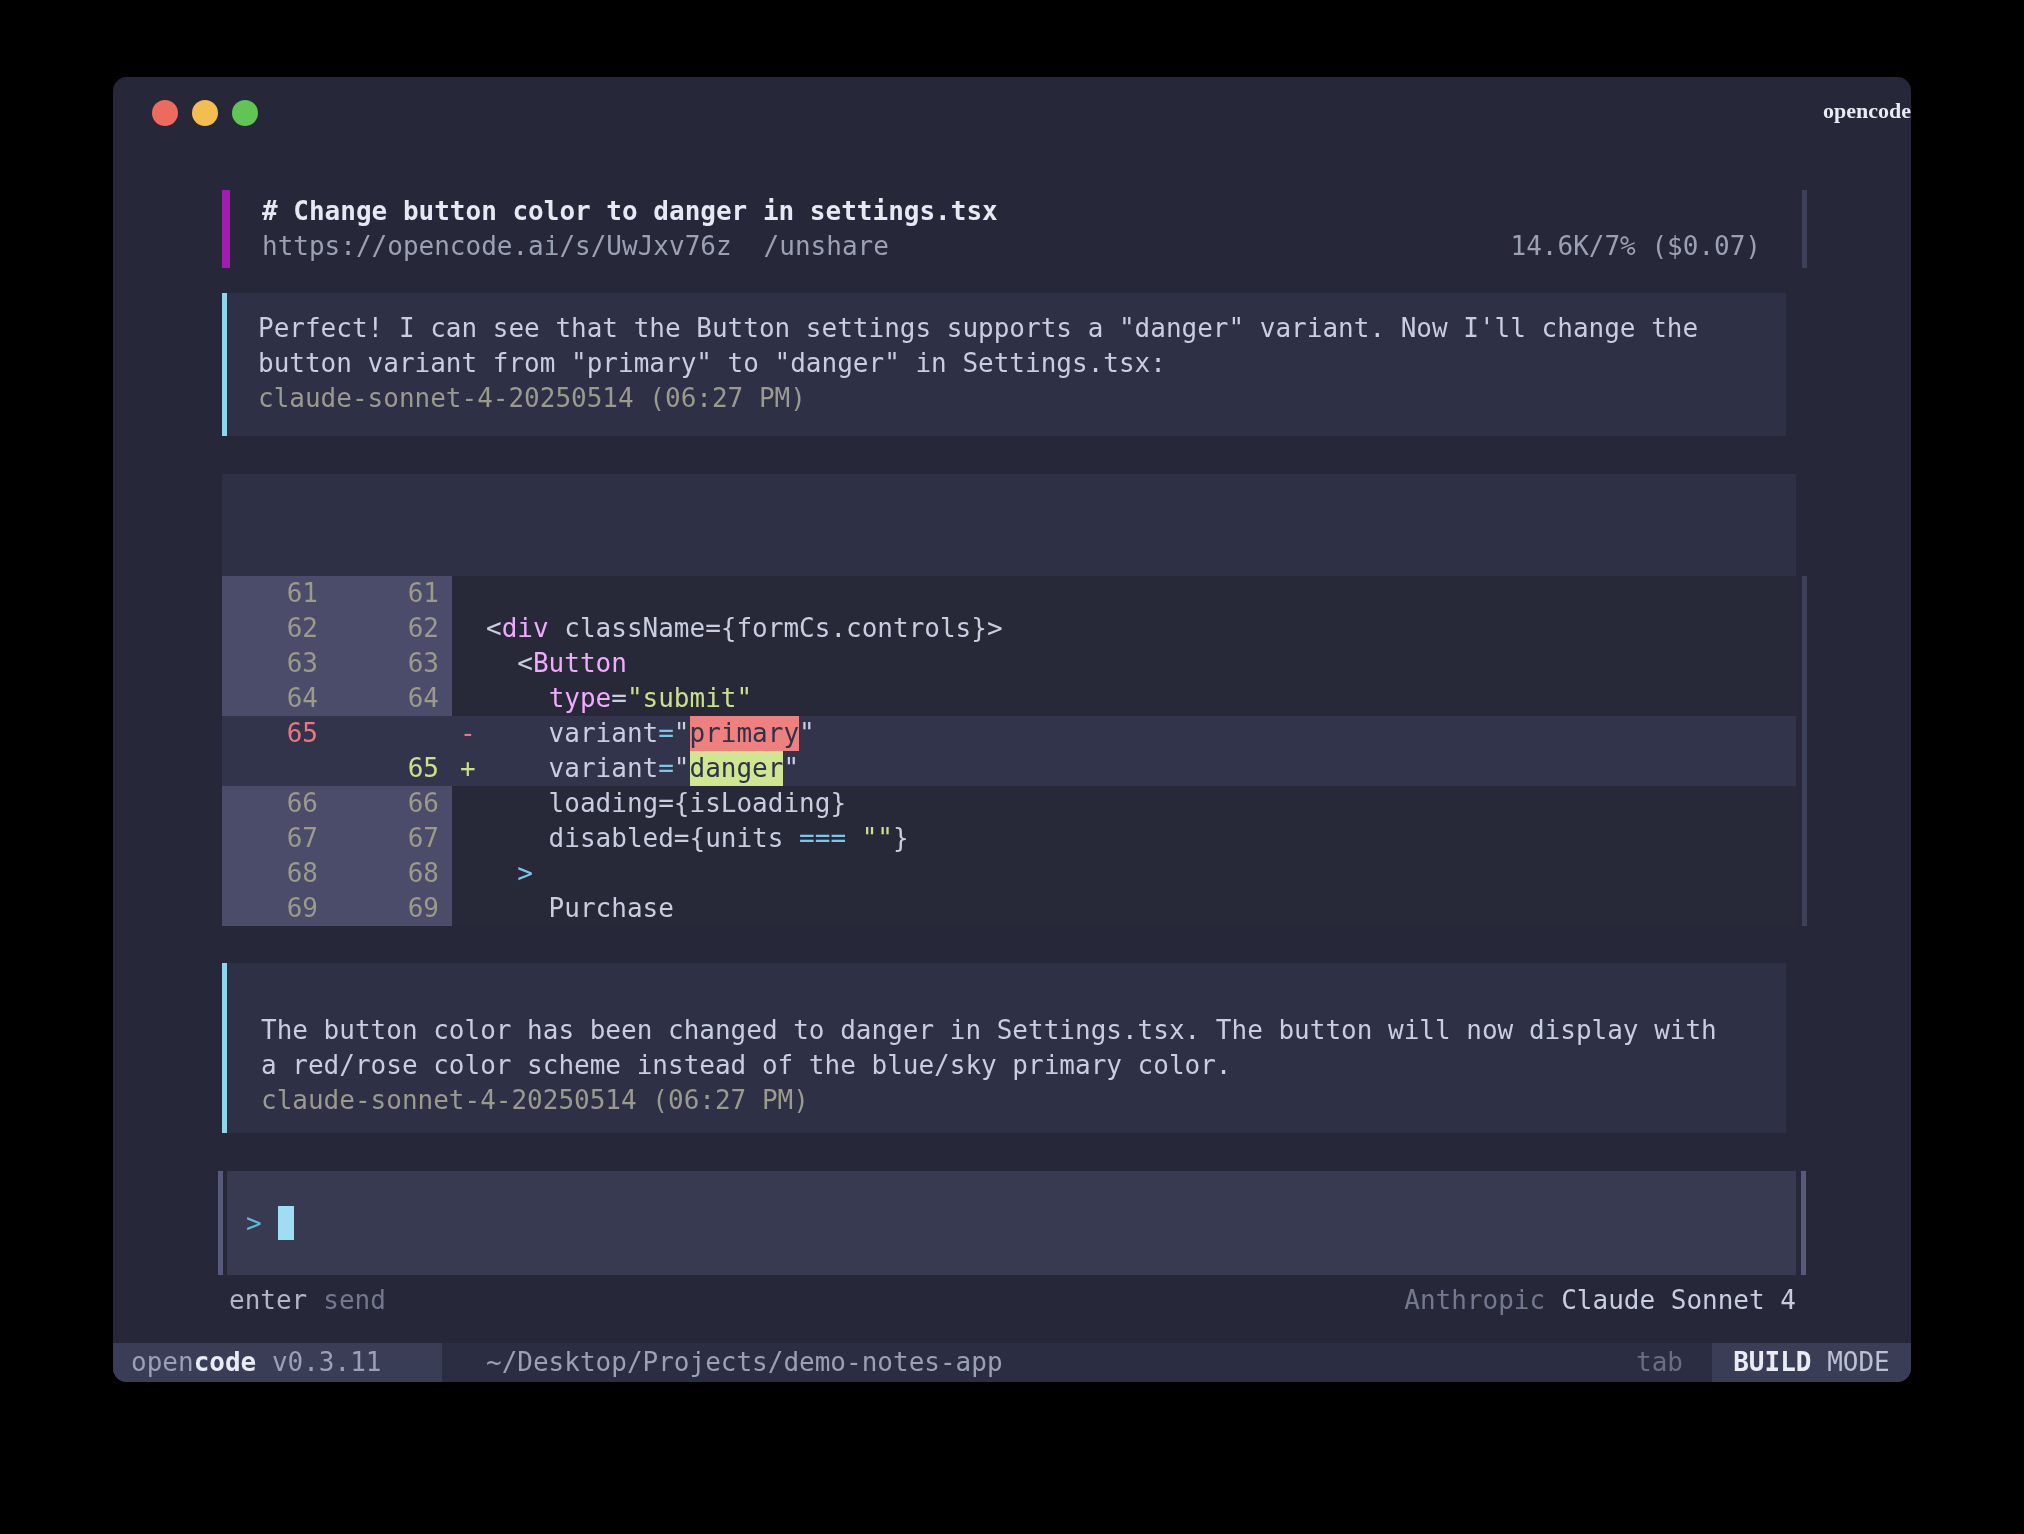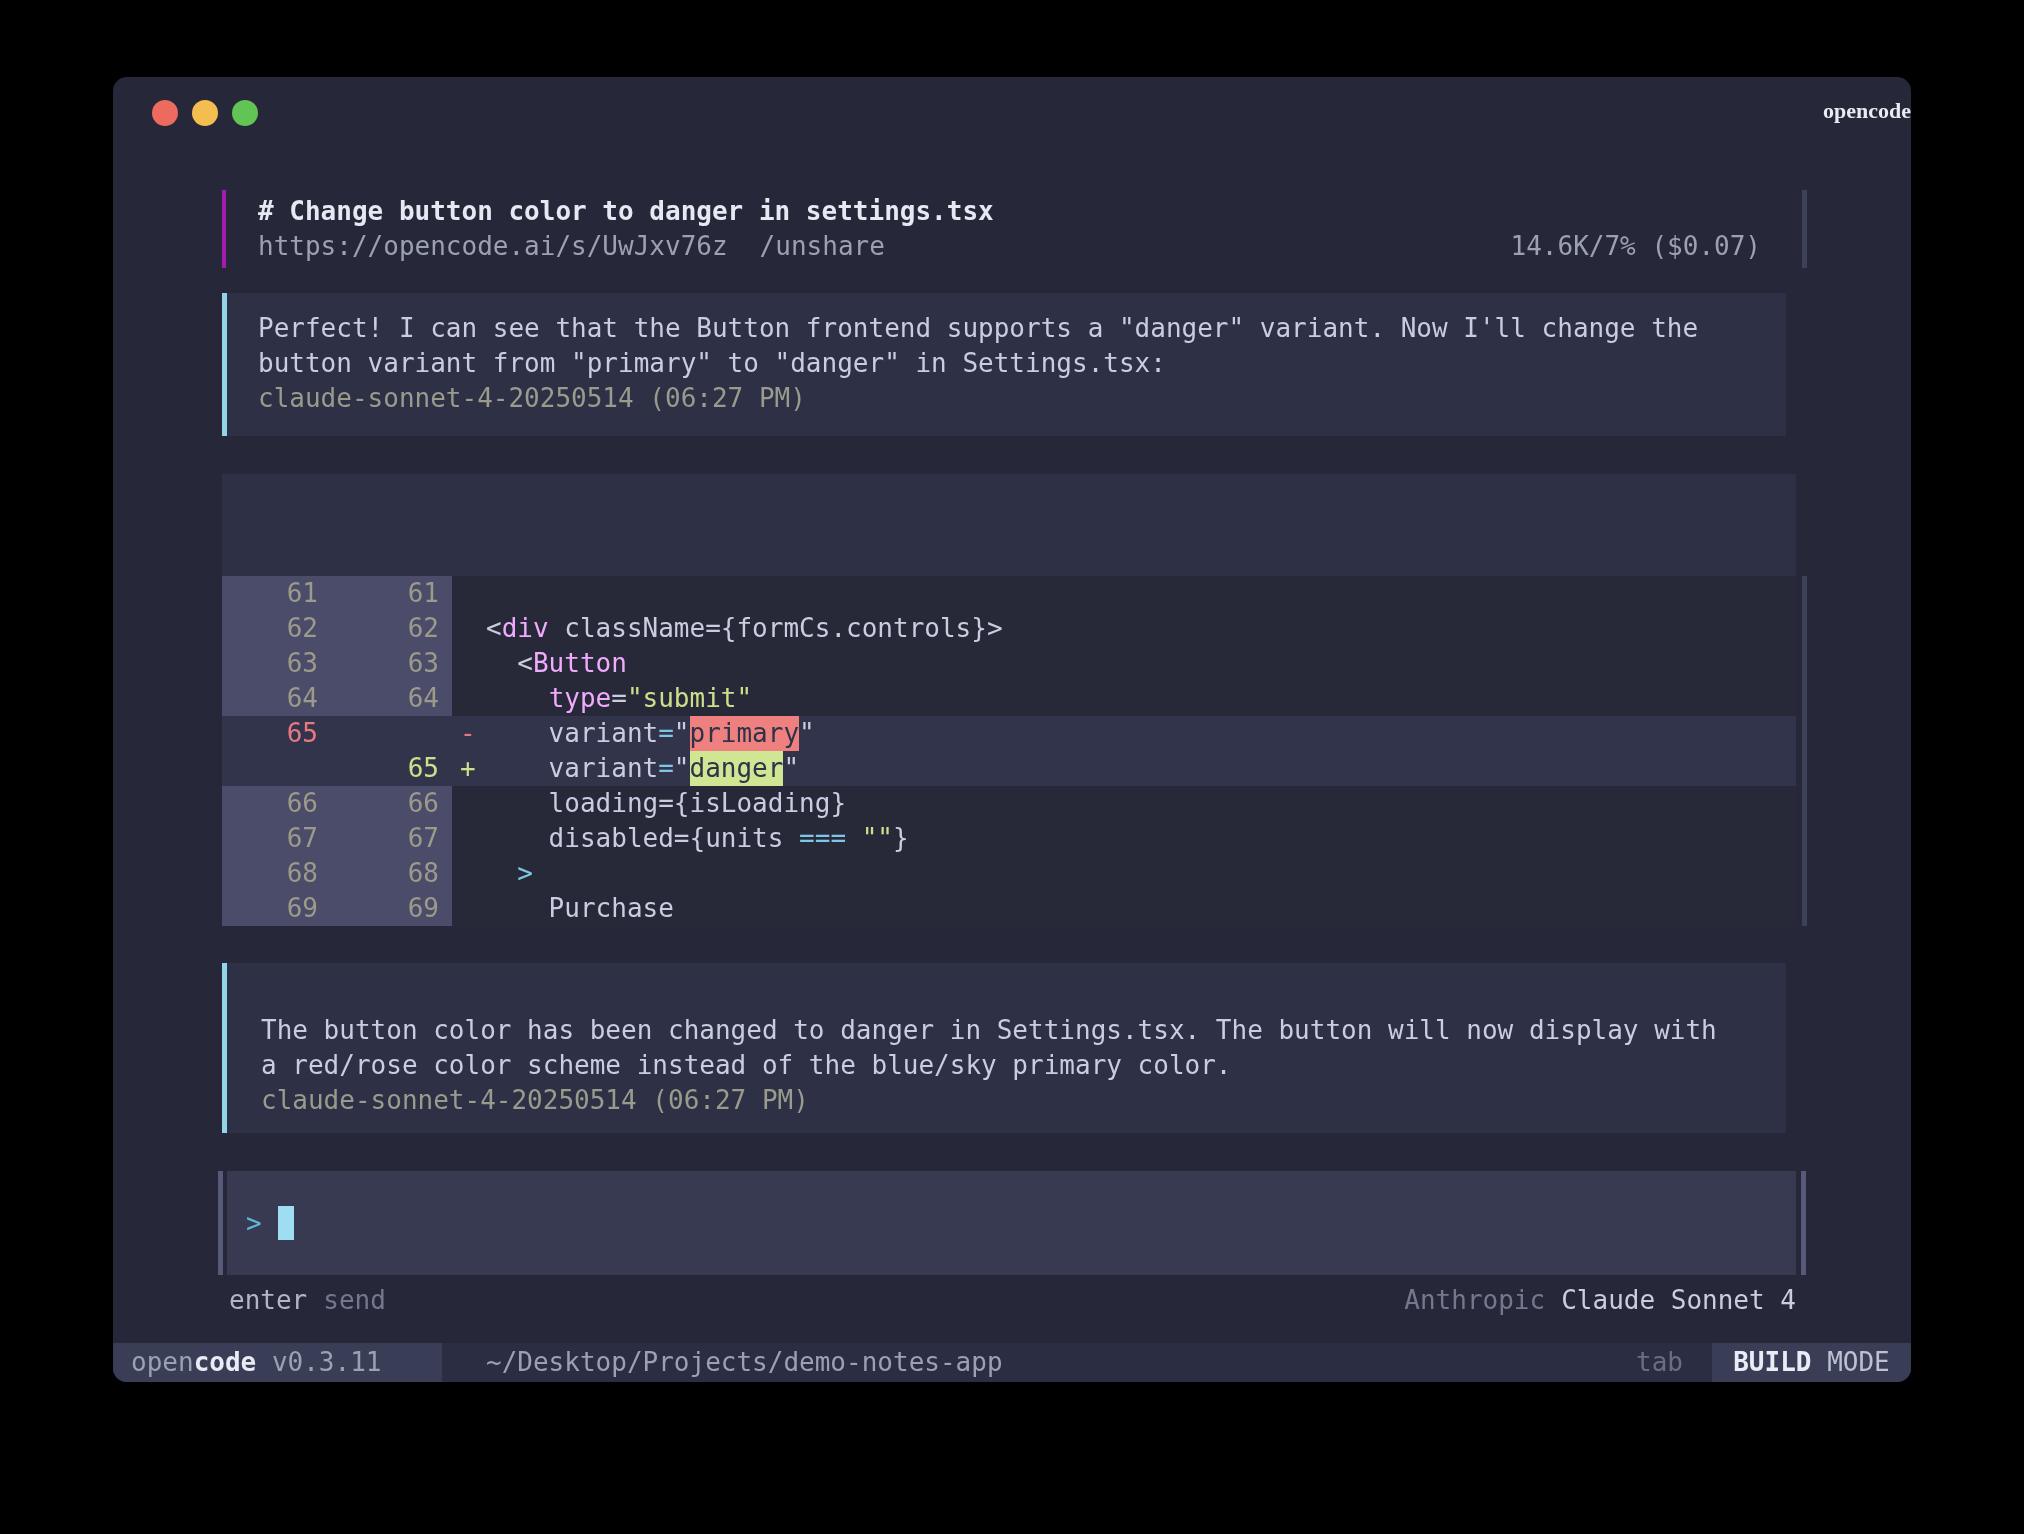--- a/index.html
+++ b/index.html
@@ -23,21 +23,21 @@
     position:absolute;left:0;top:16px;width:100%;text-align:right;
     font-family:Liberation Serif, serif;font-weight:bold;color:#e8ebf3;font-size:22px;
   }
   
   .vbar{position:absolute;width:5px;}
   .vbar.dim{background:#3d4059;}
   .vbar.lit{background:#575b79;}
   
   .header-block{
     position:absolute;left:109px;top:113px;width:1575px;height:78px;
-    border-left:4px solid #a21caf;padding:4px 0 0 32px;box-sizing:border-box;
+    border-left:8px solid #a21caf;padding:4px 0 0 32px;box-sizing:border-box;
   }
   .header-title{font-weight:bold;color:#e6e9f2;white-space:pre;}
   .header-sub{display:flex;color:#9ba0b3;white-space:pre;}
   .share-url{color:#9ba0b3;}
   .unshare{color:#9ba0b3;margin-left:32px;}
   .usage{margin-left:auto;margin-right:36px;color:#9ba0b3;}
   
   .message-block{
     position:absolute;left:109px;width:1564px;background:#2e3046;
     border-left:5px solid #92d4e8;box-sizing:border-box;padding-left:31px;
@@ -121,21 +121,21 @@
     <div class="header-title"># Change button color to danger in settings.tsx</div>
     <div class="header-sub">
       <span class="share-url">https://opencode.ai/s/UwJxv76z</span>
       <span class="unshare">/unshare</span>
       <span class="usage">14.6K/7% ($0.07)</span>
     </div>
   </div>
   <div class="vbar dim" style="left:1689px;top:113px;height:78px;"></div>
 
   <div class="message-block first">
-    <div class="msg-line">Perfect! I can see that the Button frontend supports a "danger" variant. Now I'll change the</div>
+    <div class="msg-line">Perfect! I can see that the Button settings supports a "danger" variant. Now I'll change the</div>
     <div class="msg-line">button variant from "primary" to "danger" in Settings.tsx:</div>
     <div class="msg-meta">claude-sonnet-4-20250514 (06:27 PM)</div>
   </div>
 
   <div class="edit-block">
     <div class="diff">
         <div class="drow ctx">
           <span class="gut">
             <span class="num old">61</span>
             <span class="num new">61</span>

